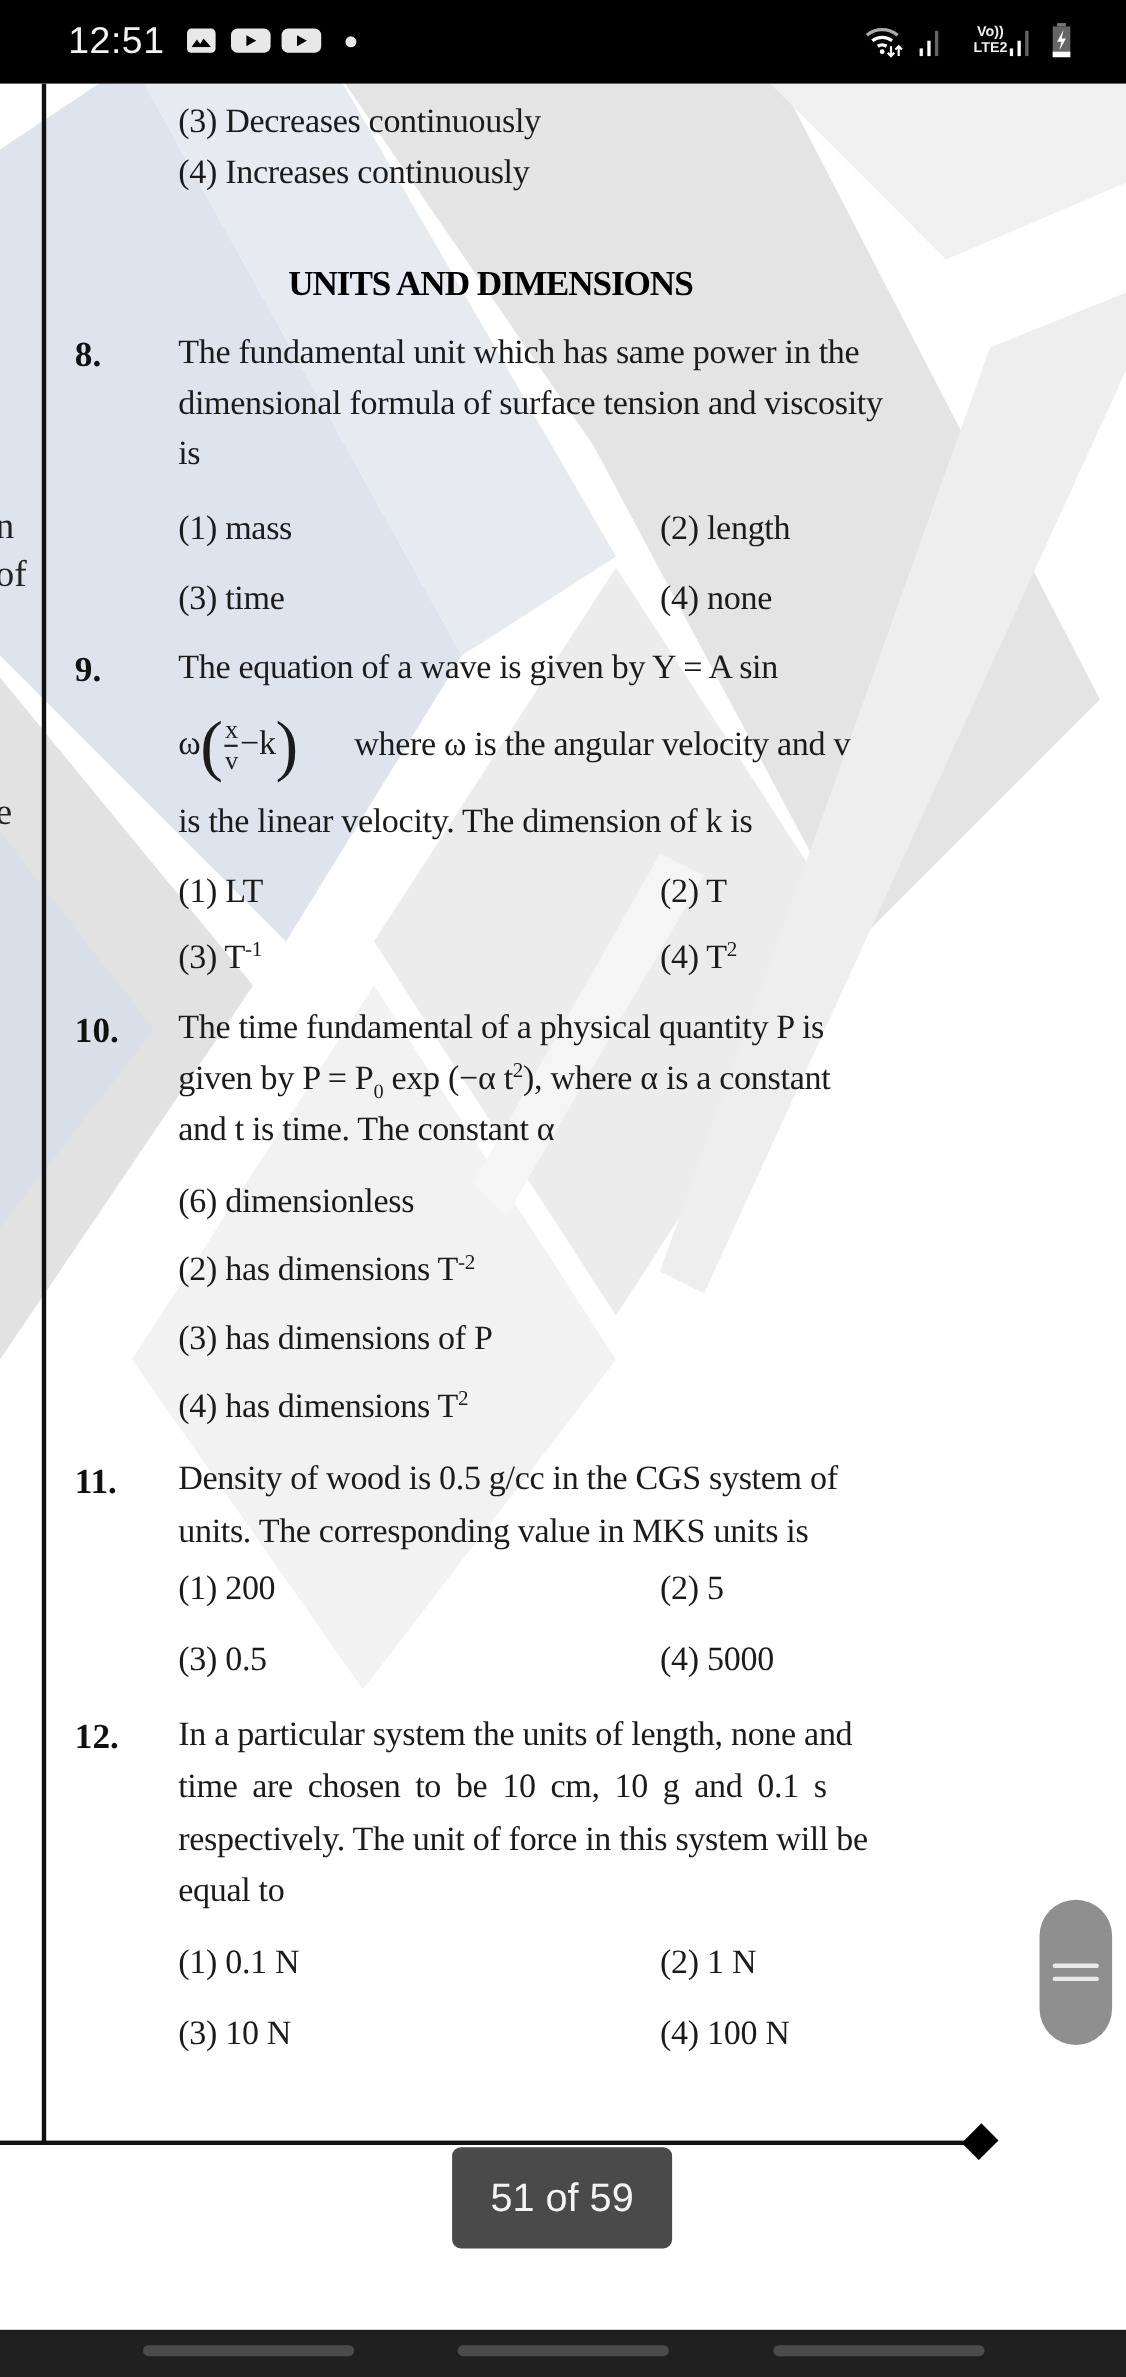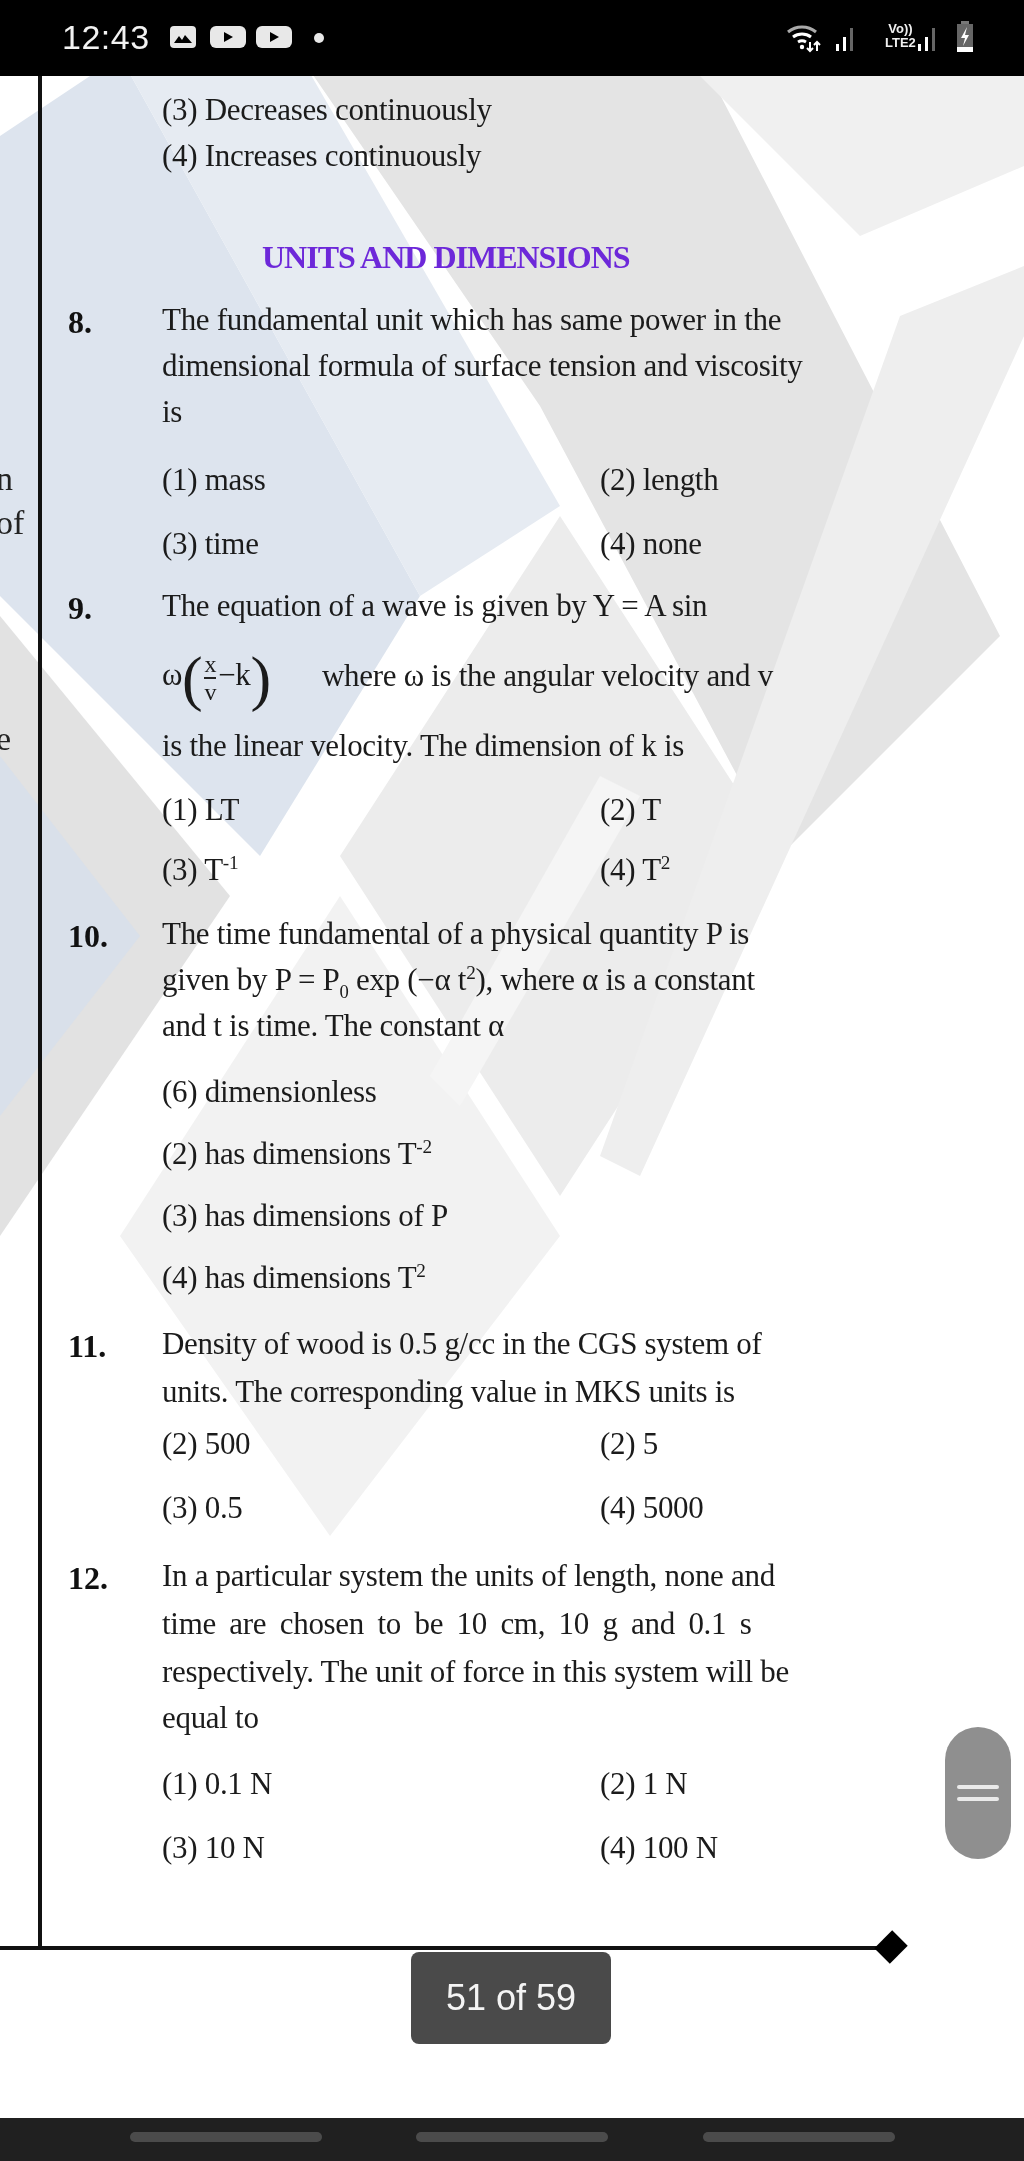--- a/index.html
+++ b/index.html
@@ -45,21 +45,21 @@
     .page-diamond {
       position: absolute; left: 880px; top: 1860px; width: 22px; height: 22px; background: #000;
       transform: rotate(45deg) scaleY(1.15);
     }
     .left-frag { position: absolute; left: -4px; font-size: 34px; color: #222; }
 
     .content { position: absolute; left: 0; top: 0; width: 1024px; }
     .line { position: absolute; font-size: 31px; line-height: 36px; white-space: nowrap; color: #1b1b1b; letter-spacing: -0.3px; }
     .qnum { position: absolute; left: 68px; font-size: 32px; font-weight: bold; color: #111; }
     .section-title {
-      position: absolute; left: 262px; top: 163px; font-size: 32px; font-weight: bold; letter-spacing: -1px; color: #6d28d9;
+      position: absolute; left: 262px; top: 163px; font-size: 32px; font-weight: bold; letter-spacing: -1px; color: #000000;
     }
     sup { font-size: 0.62em; vertical-align: 0.55em; line-height: 0; }
     sub { font-size: 0.6em; vertical-align: -0.45em; line-height: 0; }
 
     .frac { display: inline-block; vertical-align: middle; text-align: center; position: relative; margin: 0 2px; }
     .frac .num { display: block; font-size: 24px; line-height: 26px; }
     .frac .den { display: block; font-size: 24px; line-height: 26px; border-top: 2px solid #222; }
     .paren { font-size: 62px; line-height: 62px; vertical-align: middle; font-weight: 100; }
 
     
@@ -77,21 +77,21 @@
     }
 
     
     .nav-bar { position: absolute; left: 0; top: 2118px; width: 1024px; height: 43px; background: #202020; }
     .nav-pill { position: absolute; top: 14px; width: 192px; height: 10px; background: #4b4b4b; border-radius: 5px; }
   </style>
 </head>
 <body>
 
 <div class="status-bar">
-  <span class="status-time">12:43</span>
+  <span class="status-time">12:51</span>
   <span class="notif-icon notif-gallery">
     <svg width="18" height="10" viewBox="0 0 18 10">
         <path d="M0 10 L5 3 L8 7 L11 2 L18 10 Z" fill="#000"></path>
       </svg>
   </span>
   <span class="notif-icon notif-yt1"></span>
   <span class="notif-icon notif-yt2"></span>
   <span class="notif-dot"></span>
 
   <div class="sys-icons">
@@ -181,21 +181,21 @@
     <span class="line" style="left:162px;top:886px"><span>given by P = P</span><sub>0</sub><span> exp (−α t</span><sup>2</sup><span>), where α is a constant</span></span>
     <span class="line" style="left:162px;top:932px">and t is time. The constant α</span>
     <span class="line" style="left:162px;top:998px"><span>(6) dimensionless</span></span>
     <span class="line" style="left:162px;top:1060px"><span>(2) has dimensions T</span><sup>-2</sup></span>
     <span class="line" style="left:162px;top:1122px"><span>(3) has dimensions of P</span></span>
     <span class="line" style="left:162px;top:1184px"><span>(4) has dimensions T</span><sup>2</sup></span>
 
     <span class="qnum" style="top:1252px">11.</span>
     <span class="line" style="left:162px;top:1250px">Density of wood is 0.5 g/cc in the CGS system of</span>
     <span class="line" style="left:162px;top:1298px">units. The corresponding value in MKS units is</span>
-    <span class="line" style="left:162px;top:1350px">(2) 500</span>
+    <span class="line" style="left:162px;top:1350px">(1) 200</span>
     <span class="line" style="left:600px;top:1350px">(2) 5</span>
     <span class="line" style="left:162px;top:1414px">(3) 0.5</span>
     <span class="line" style="left:600px;top:1414px">(4) 5000</span>
 
     <span class="qnum" style="top:1484px">12.</span>
     <span class="line" style="left:162px;top:1482px">In a particular system the units of length, none and</span>
     <span class="line" style="left:162px;top:1530px;word-spacing:6px">time are chosen to be 10 cm, 10 g and 0.1 s</span>
     <span class="line" style="left:162px;top:1578px">respectively. The unit of force in this system will be</span>
     <span class="line" style="left:162px;top:1624px">equal to</span>
     <span class="line" style="left:162px;top:1690px">(1) 0.1 N</span>

